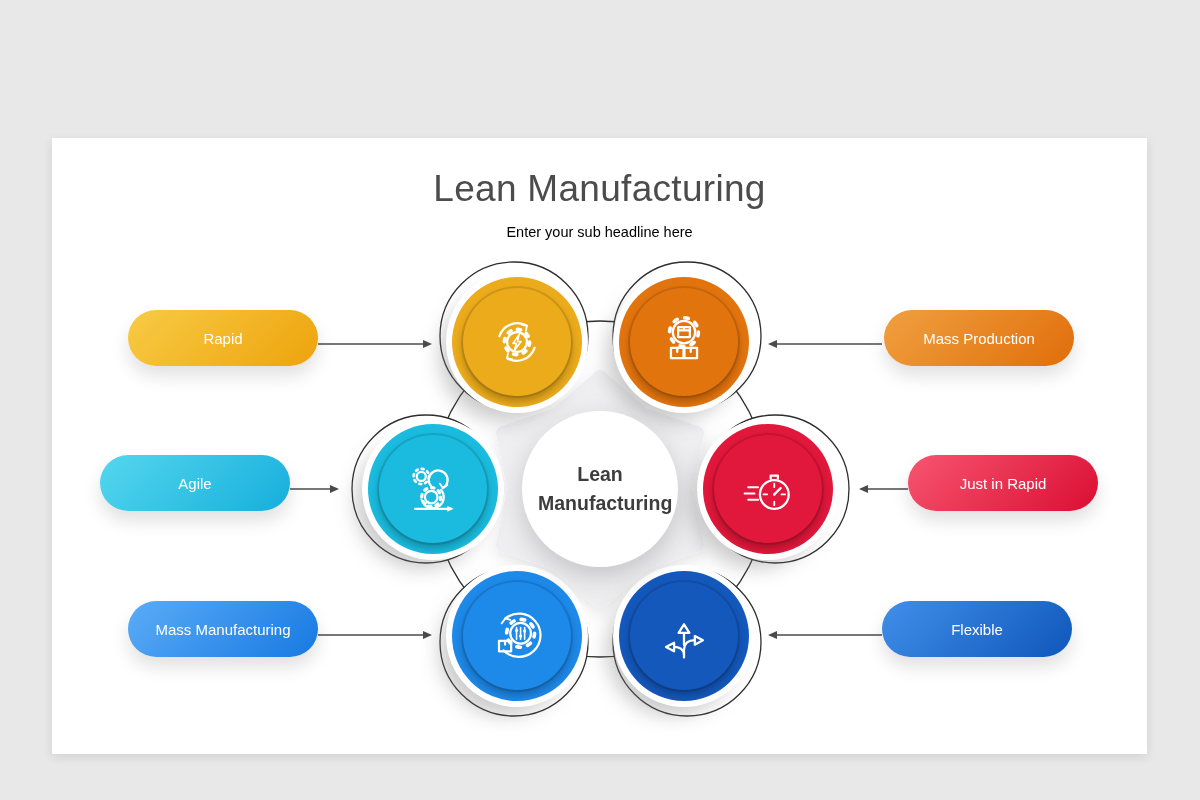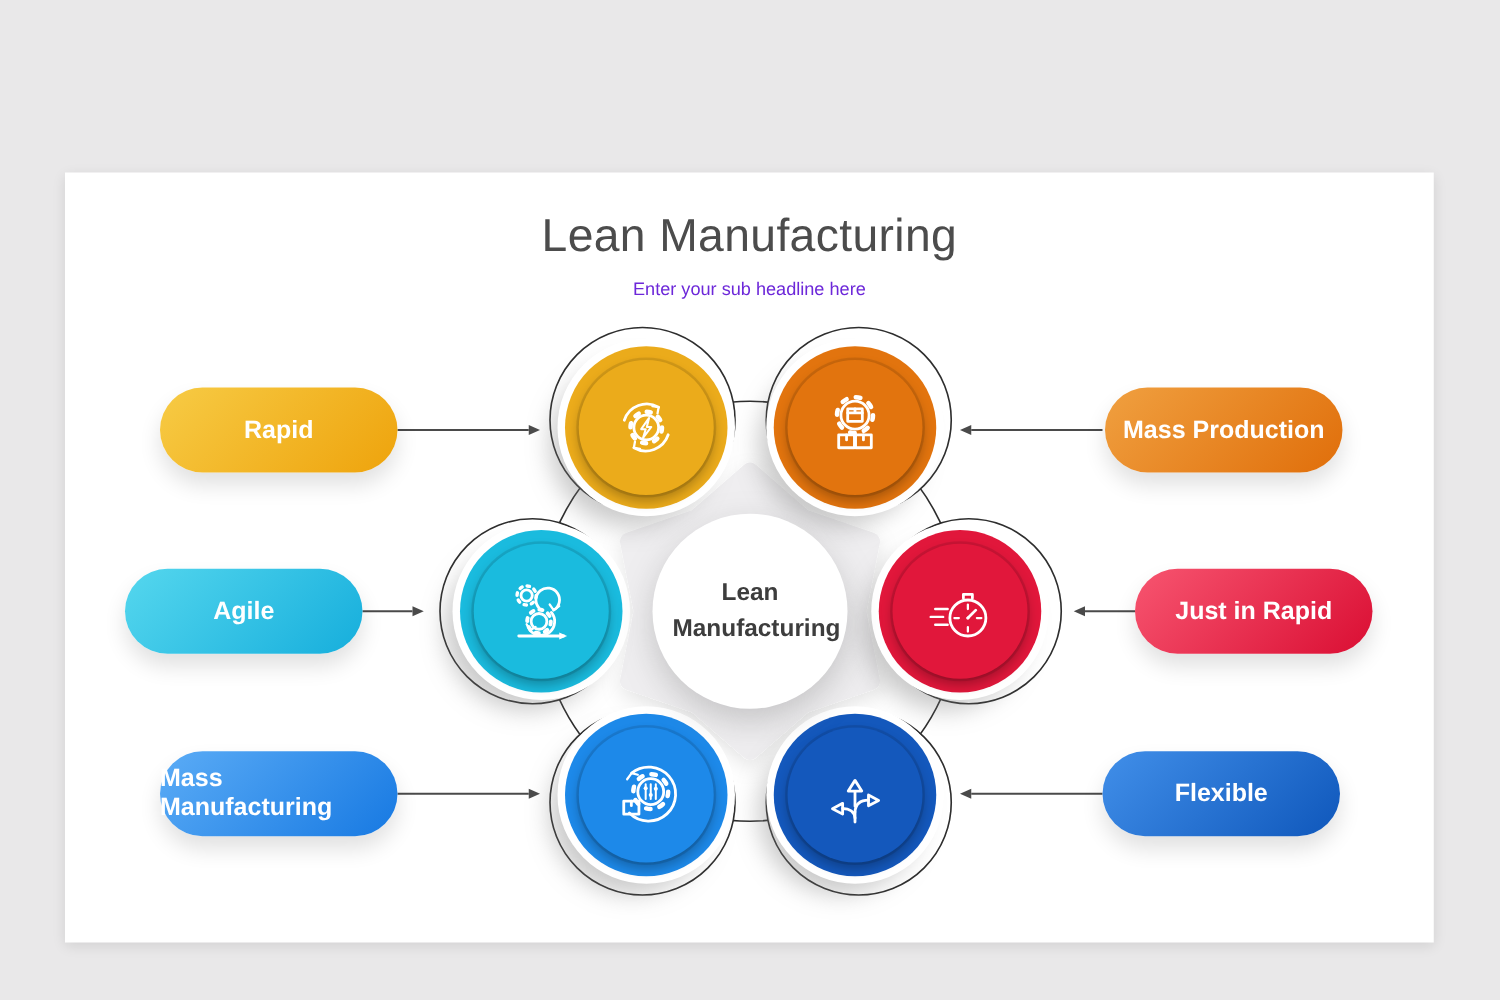--- a/index.html
+++ b/index.html
@@ -11,21 +11,21 @@
   .slide {
     position:absolute; left:52px; top:90px; width:1095px; height:616px;
     background:#ffffff; box-shadow:0 3px 10px rgba(0,0,0,0.10);margin-top:48px;
   }
   .title {
     position:absolute; top:30px; left:0; width:100%; text-align:center;
     font-size:37px; color:#4c4c4c; letter-spacing:0.3px;
   }
   .subtitle {
     position:absolute; top:86px; left:0; width:100%; text-align:center;
-    font-size:14.5px; color:#6d28d9;
+    font-size:14.5px; color:#000000;
   }
   .bg-svg { position:absolute; left:0; top:0; }
 
   
   .node {
     position:absolute; width:130px; height:130px; border-radius:50%;
     box-shadow:0 0 0 6px #ffffff, -12px 14px 20px rgba(120,120,120,0.40);
   }
   .node-inner {
     position:absolute; inset:11px; border-radius:50%;
@@ -54,23 +54,23 @@
     border-radius:50%; background:#ffffff;
     box-shadow:0 10px 26px rgba(130,130,130,0.38);
     display:flex; align-items:center; justify-content:center; text-align:center;
   }
   .center-label {
     width:124px; font-weight:bold; font-size:19.5px; color:#3d3d3d; line-height:1.5;
   }
 
   
   .pill {
-    position:absolute; width:190px; height:68px; border-radius:34px;
+    position:absolute; width:190px; height:56px; border-radius:34px;
     display:flex; align-items:center; justify-content:center;
-    color:#ffffff; font-weight:bold; font-size:20px;
+    color:#ffffff; font-weight:normal; font-size:15px;
     box-shadow:0 10px 18px rgba(0,0,0,0.12);
   }
   .p-rapid { left:76px;  top:172px; background:linear-gradient(135deg,#F7CB45,#EEA30C); }
   .p-agile { left:48px;  top:317px; background:linear-gradient(135deg,#55D7EE,#16AEDC); }
   .p-mcust { left:76px;  top:463px; background:linear-gradient(135deg,#5BACF6,#1779E2); }
   .p-mprod { left:832px; top:172px; background:linear-gradient(135deg,#F0A040,#E06E0A); }
   .p-jit   { left:856px; top:317px; background:linear-gradient(135deg,#F75570,#DA0E33); }
   .p-flex  { left:830px; top:463px; background:linear-gradient(135deg,#418FE9,#0F57BB);justify-content:center; }
 </style>
 </head>

